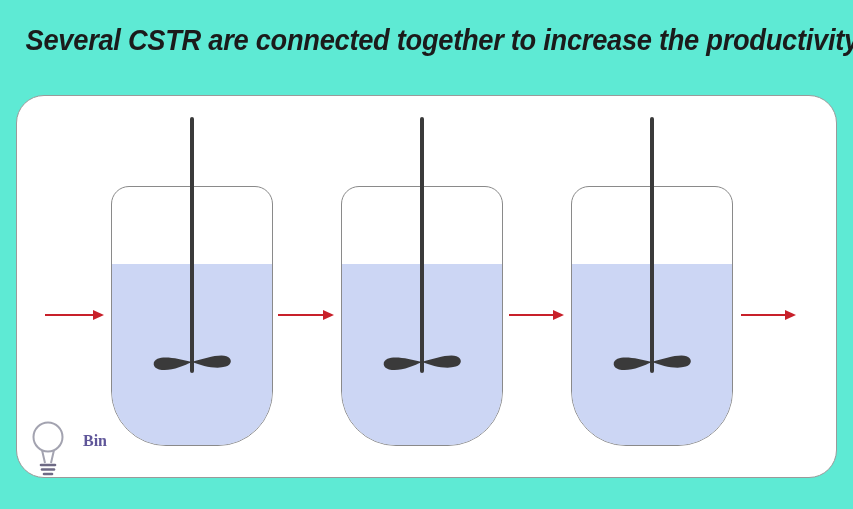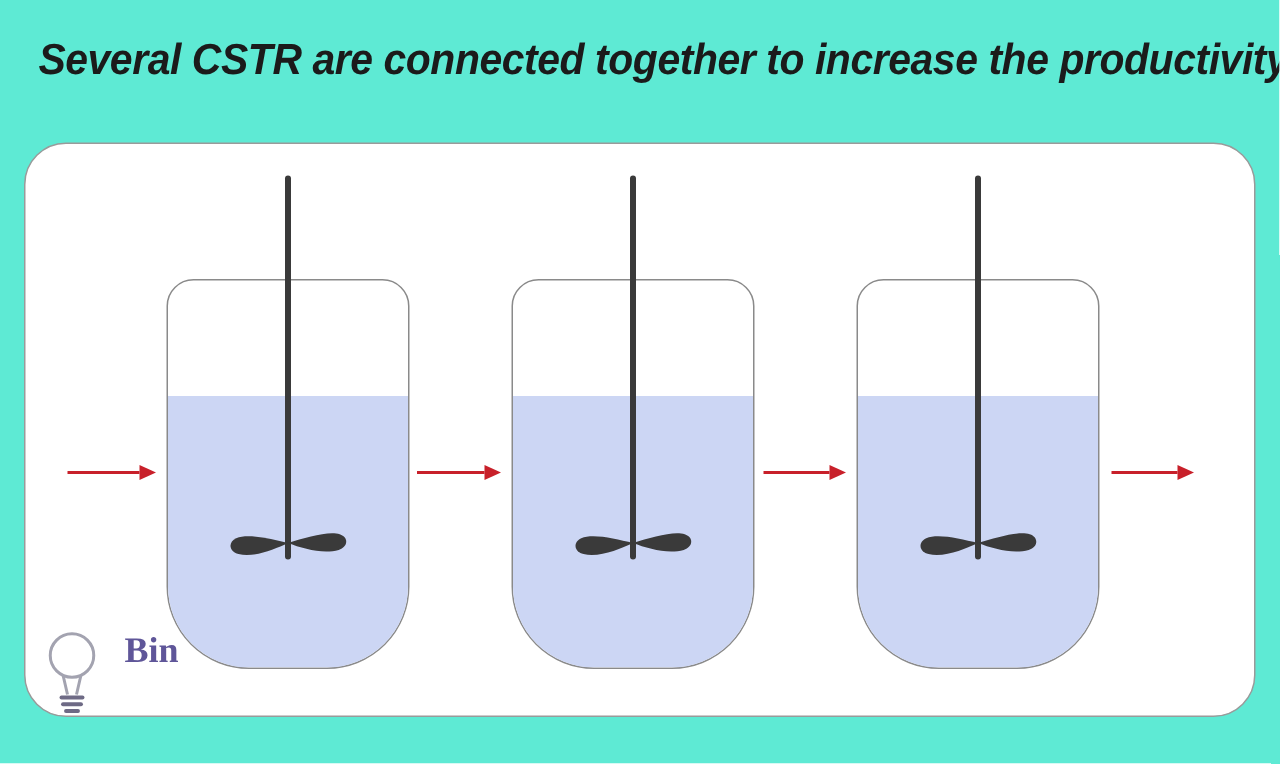--- a/index.html
+++ b/index.html
@@ -104,21 +104,21 @@
   }
   .logo-text{
     position:absolute;
     left:27px;top:5px;
     font-family:"Liberation Serif",serif;
     font-weight:700;
     color:var(--logo-purple);
     line-height:1;
   }
   .logo-line1{font-size:27px;display:block;}
-  .logo-line2{font-size:24px;display:block;margin-left:26px;margin-top:1px;}
+  .logo-line2{font-size:16px;display:block;margin-left:26px;margin-top:12px;}
 </style>
 </head>
 <body>
 
 <div class="page">
 
   <h1 class="title">Several CSTR are connected together to increase the productivity</h1>
 
   <div class="panel">
     <div id="tanks-layer">

